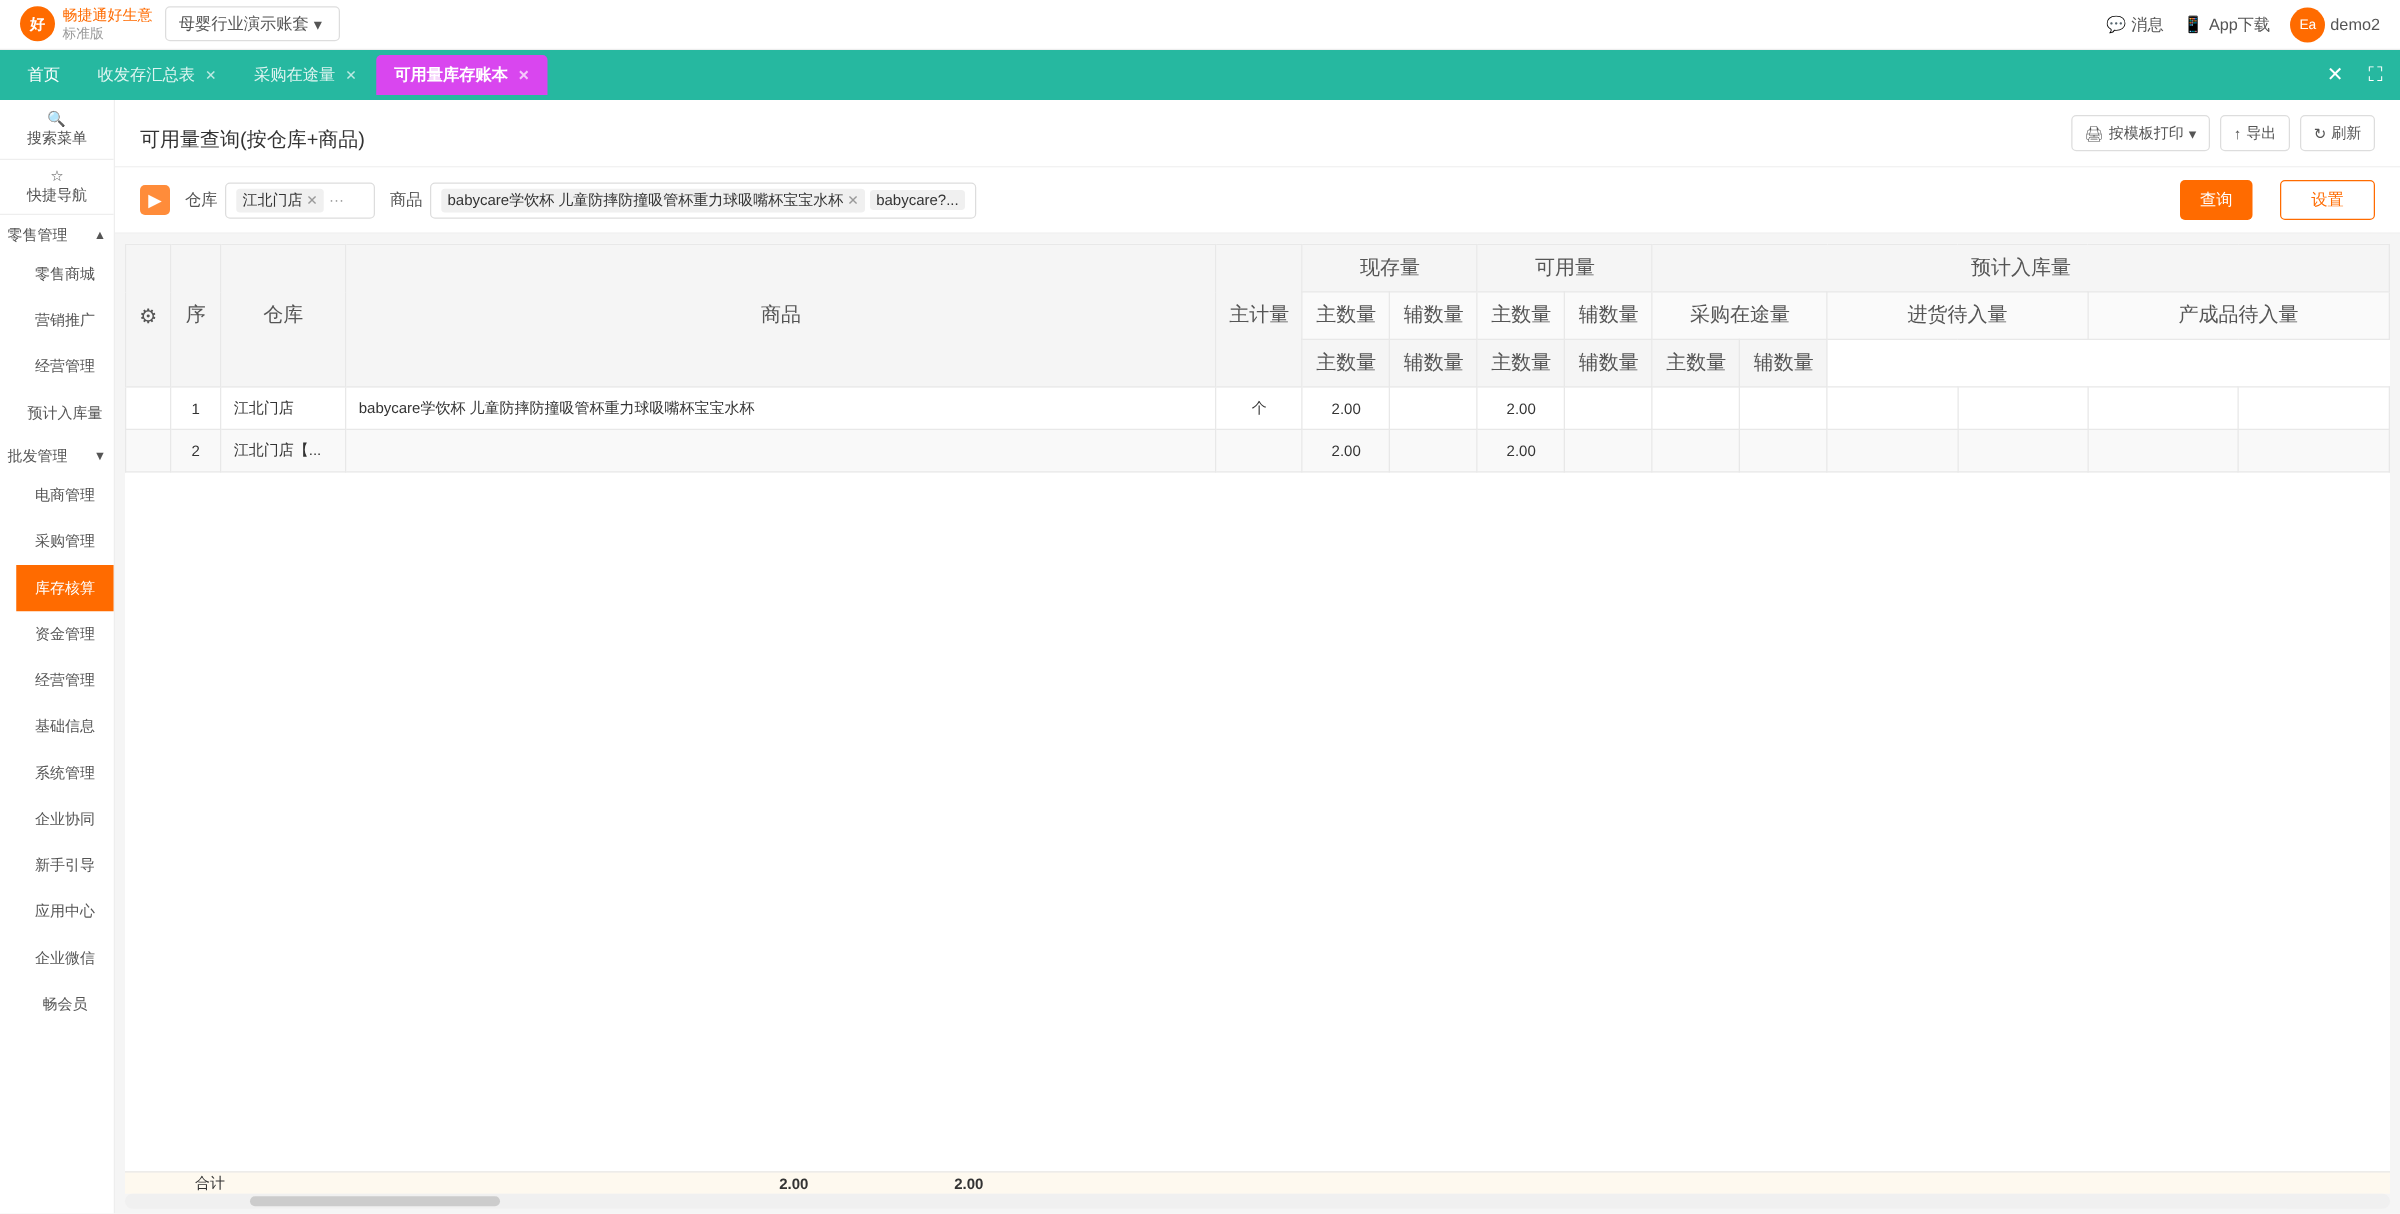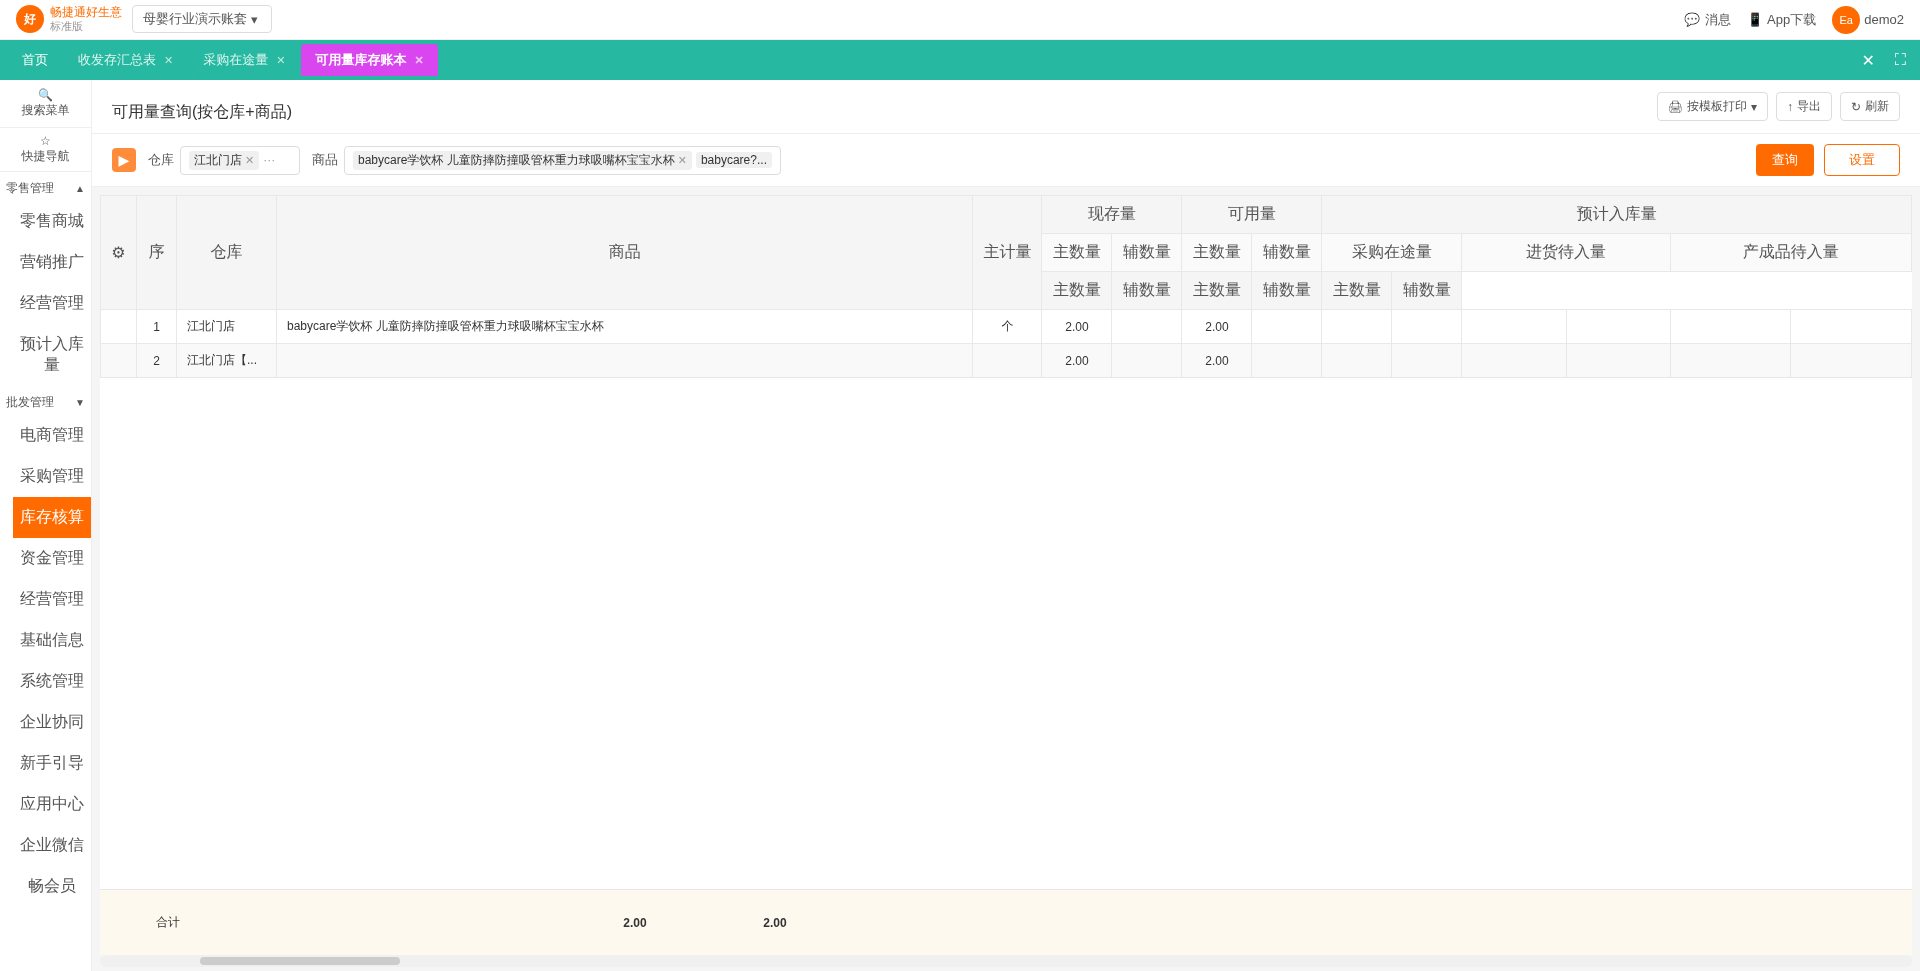--- a/index.html
+++ b/index.html
@@ -85,21 +85,21 @@
       border-bottom: 1px solid #eee;
       font-size: 12px;
       color: #555;
       cursor: pointer;
       text-align: center;
     }
     .sidebar-section { width: 100%; }
     .sidebar-item {
       padding: 10px 4px;
       text-align: center;
-      font-size: 16px;
+      font-size: 12px;
       color: #555;
       cursor: pointer;
       display: flex;
       flex-direction: column;
       align-items: center;
       gap: 2px;
       margin-left: 13px;
     }
     .sidebar-item.active { background: #ff6b00; color: #fff; }
     .sidebar-group-header {
@@ -166,21 +166,21 @@
       display: flex;
       align-items: center;
       gap: 3px;
       background: #f0f0f0;
       border-radius: 3px;
       padding: 1px 5px;
       font-size: 12px;
     }
     .filter-tag .tag-close { cursor: pointer; color: #999; font-size: 11px; }
     .filter-more { color: #999; font-size: 12px; }
-    .filter-actions { margin-left: auto; display: flex; gap: 10px; }
+    .filter-actions { margin-left: auto; display: flex; gap: 22px; }
     .btn-query { background: #ff6b00; color: #fff; border: none; border-radius: 4px; padding: 6px 16px; cursor: pointer; font-size: 13px; }
     .btn-settings { background: #fff; color: #ff6b00; border: 1px solid #ff6b00; border-radius: 4px; padding: 6px 24px; cursor: pointer; font-size: 13px; }
 
     
     .table-container {
       flex: 1;
       overflow: auto;
       background: #fff;
       margin: 8px 8px 0 8px;
     }
@@ -193,21 +193,21 @@
     .settings-col { width: 36px; }
     .col-no { width: 40px; }
     .col-warehouse { width: 100px; }
     .col-unit { width: 60px; }
     .col-num { width: 70px; }
 
     
     .table-footer {
       background: #fef9ef;
       border-top: 1px solid #e8e8e8;
-      padding: 24px 10px;
+      padding: 0 10px;
       display: flex;
       align-items: center;
       font-size: 12px;
       color: #333;
       flex-shrink: 0;
       margin: 0 8px;
     }
     .footer-label { width: 100px; font-weight: 500; padding-left: 46px; }
     .footer-values { display: flex; flex: 1; }
     .footer-val { text-align: center; font-weight: bold; }

